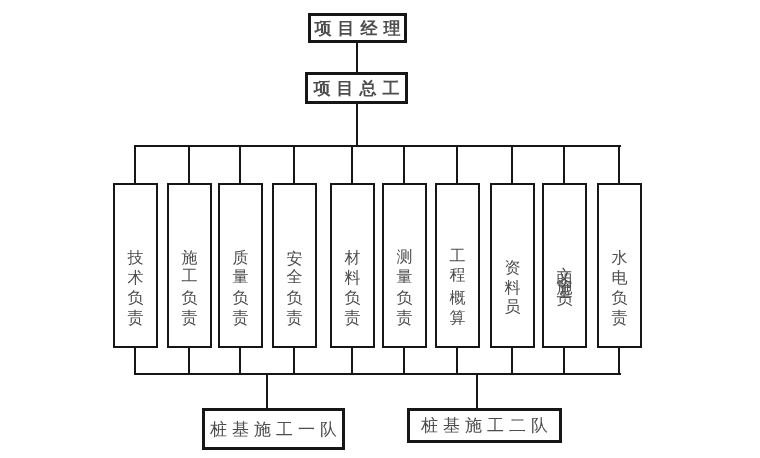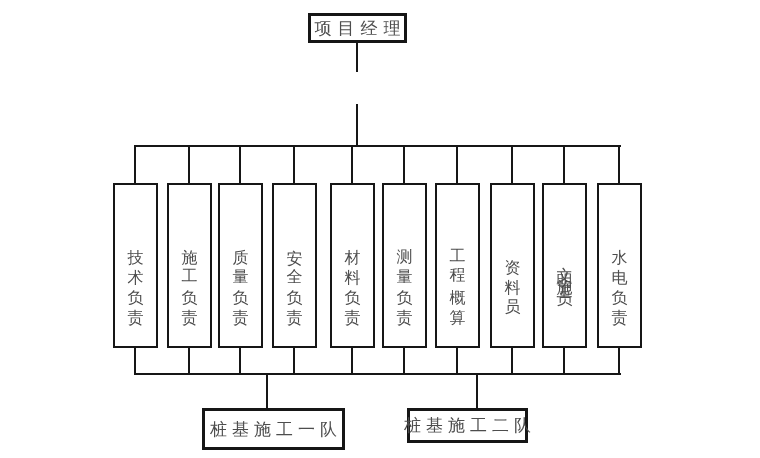--- a/index.html
+++ b/index.html
@@ -23,20 +23,21 @@
     display: flex;
     align-items: center;
     justify-content: center;
     color: #4d4d4d;
   }
   .hbox {
     font-size: 17px;
     letter-spacing: 6px;
     text-indent: 6px;
     white-space: nowrap;
+    font-weight: bold;
   }
   .teambox {
     font-size: 17px;
     letter-spacing: 5px;
     text-indent: 5px;
     white-space: nowrap;
   }
   .vbox {
     top: 183px;
     width: 45px;
@@ -65,20 +66,23 @@
 <body>
 
 <div id="canvas">
 
   <div class="box hbox" style="left:308px; top:13px; width:99px; height:30px;">
     <span>项目经理</span>
   </div>
 
   <div class="line" style="left:356px; top:43px; width:2px; height:29px;"></div>
 
+  <div class="box hbox" style="left:305px; top:72px; width:103px; height:32px;">
+    <span>项目总工</span>
+  </div>
 
   <div class="line" style="left:356px; top:104px; width:2px; height:43px;"></div>
 
   <div class="line" style="left:134px; top:145px; width:487px; height:2px;"></div>
 
   <div class="line" style="left:134px; top:145px; width:2px; height:40px;"></div>
   <div class="line" style="left:188px; top:145px; width:2px; height:40px;"></div>
   <div class="line" style="left:239px; top:145px; width:2px; height:40px;"></div>
   <div class="line" style="left:293px; top:145px; width:2px; height:40px;"></div>
   <div class="line" style="left:351px; top:145px; width:2px; height:40px;"></div>
@@ -131,17 +135,17 @@
   <div class="line" style="left:618px; top:346px; width:2px; height:29px;"></div>
 
   <div class="line" style="left:134px; top:373px; width:487px; height:2px;"></div>
 
   <div class="line" style="left:266px; top:373px; width:2px; height:37px;"></div>
   <div class="line" style="left:476px; top:373px; width:2px; height:37px;"></div>
 
   <div class="box teambox" style="left:202px; top:408px; width:143px; height:42px;">
     <span>桩基施工一队</span>
   </div>
-  <div class="box teambox" style="left:407px; top:408px; width:121px; height:35px;">
+  <div class="box teambox" style="left:407px; top:408px; width:155px; height:35px;">
     <span>桩基施工二队</span>
   </div>
 
 </div>
 
 </body></html>

